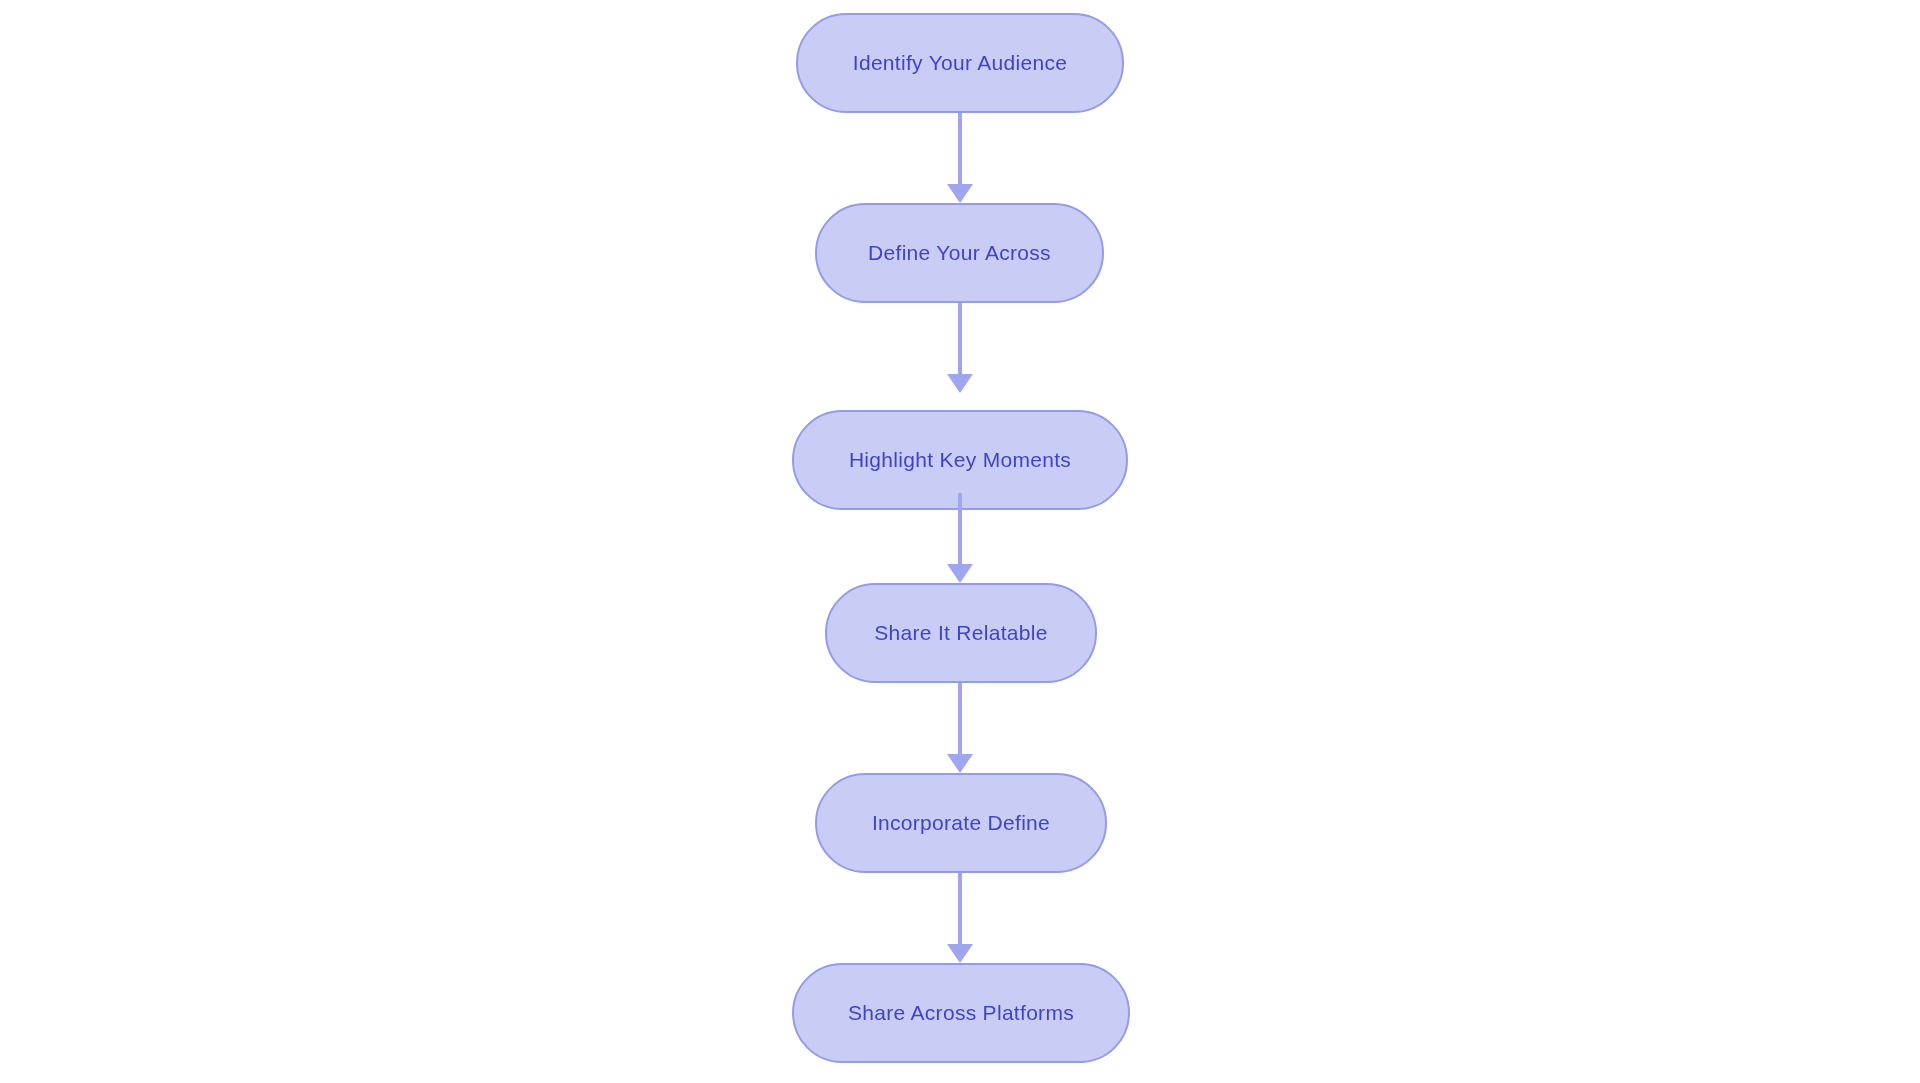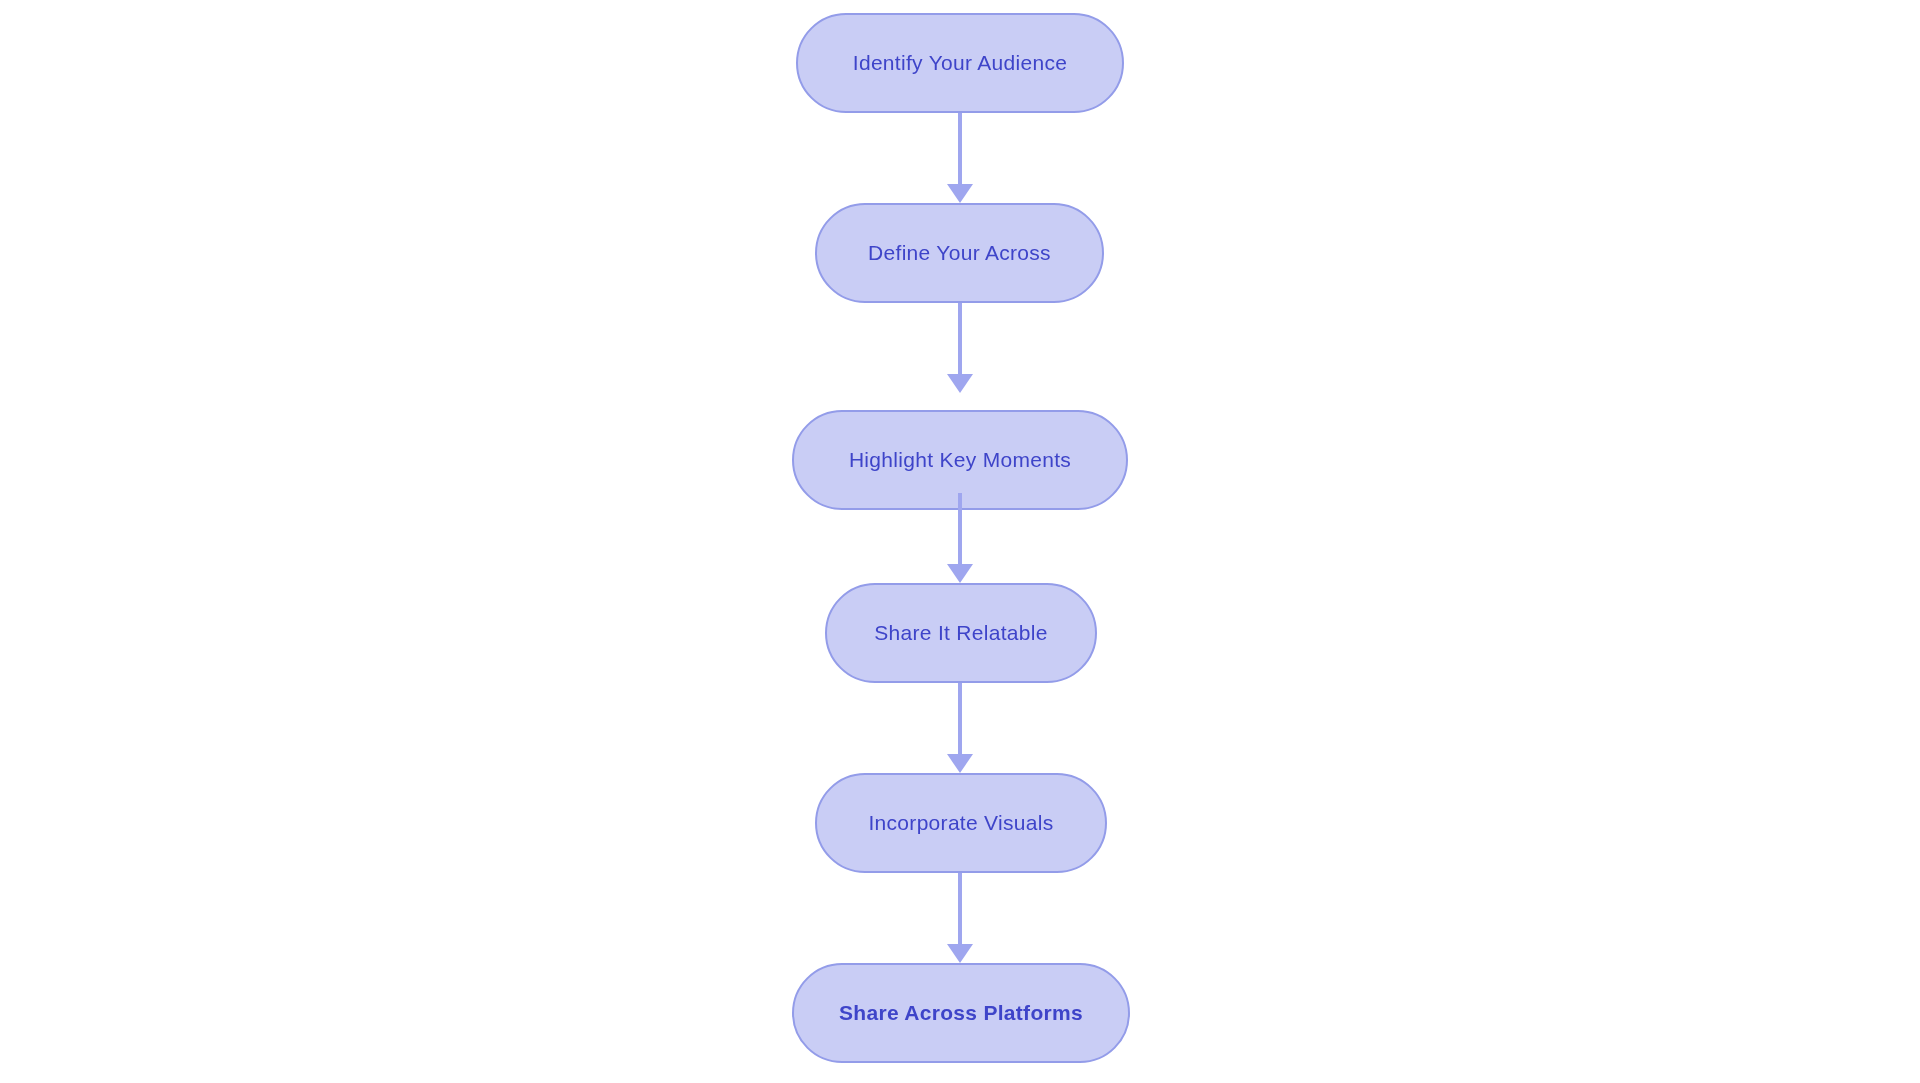--- a/index.html
+++ b/index.html
@@ -59,21 +59,21 @@
     border-left:13px solid transparent;
     border-right:13px solid transparent;
     border-top:19px solid var(--arrow);
   }
   
   .n1{left:796px;top:13px;width:328px;}
   .n2{left:815px;top:203px;width:289px;}
   .n3{left:792px;top:410px;width:336px;}
   .n4{left:825px;top:583px;width:272px;}
   .n5{left:815px;top:773px;width:292px;}
-  .n6{left:792px;top:963px;width:338px;font-weight:bold;}
+  .n6{left:792px;top:963px;width:338px;}
   .c1{left:947px;top:113px;}
   .c2{left:947px;top:303px;}
   .c3{left:947px;top:493px;}
   .c4{left:947px;top:683px;}
   .c5{left:947px;top:873px;}
 </style>
 </head>
 <body>
 
 <div class="canvas">
@@ -108,21 +108,21 @@
   <div class="flow-node n4">
     <span>Share It Relatable</span>
   </div>
 
   <div class="connector c4">
     <div class="arrow-line"></div>
     <div class="arrow-head"></div>
   </div>
 
   <div class="flow-node n5">
-    <span>Incorporate Visuals</span>
+    <span>Incorporate Define</span>
   </div>
 
   <div class="connector c5">
     <div class="arrow-line"></div>
     <div class="arrow-head"></div>
   </div>
 
   <div class="flow-node n6">
     <span>Share Across Platforms</span>
   </div>

